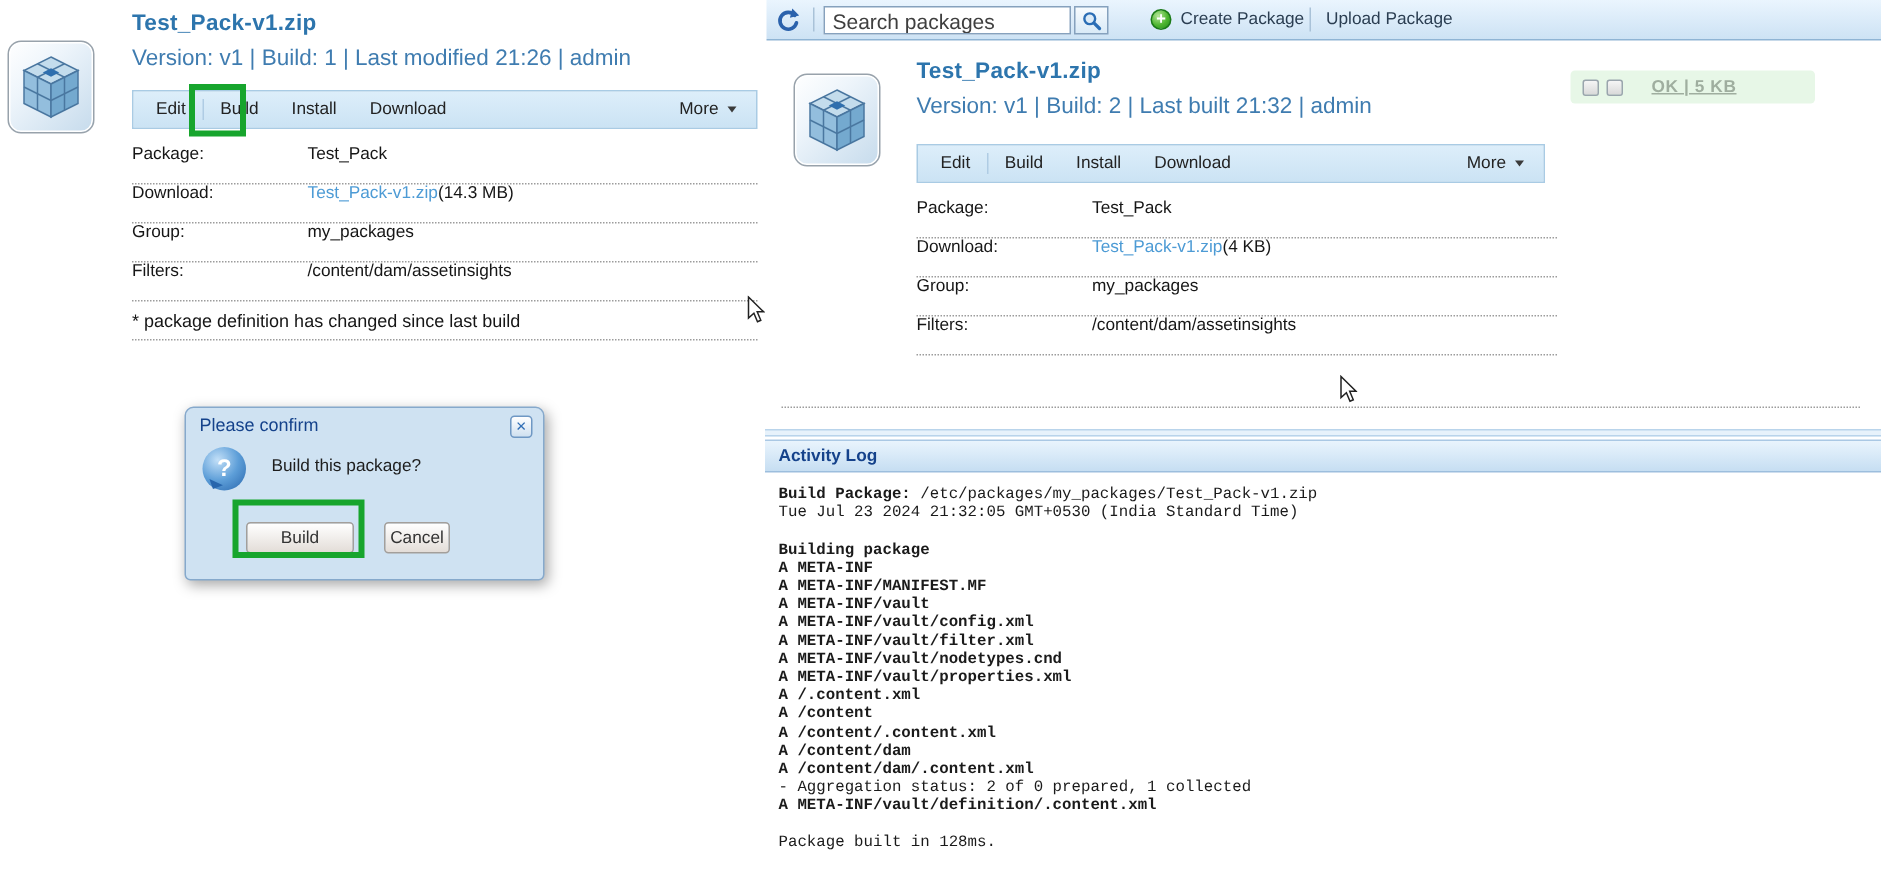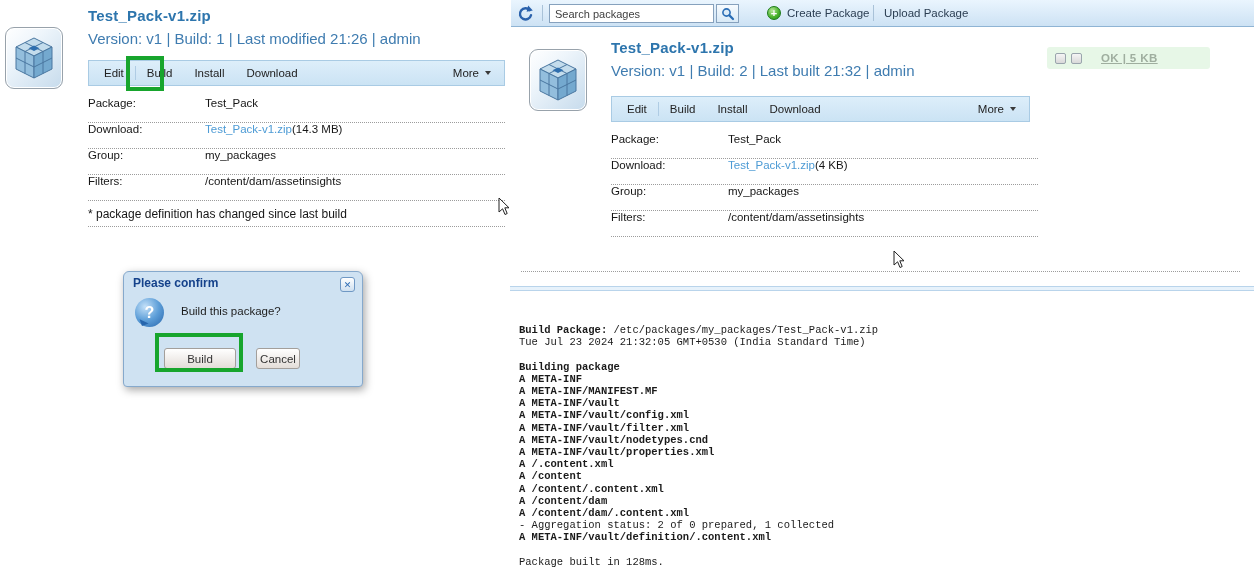--- a/index.html
+++ b/index.html
@@ -34,21 +34,21 @@
   .fields { font-size:11.5px; color:#161616; }
   .frow { display:flex; align-items:flex-start; height:26px; border-bottom:1px dotted #9c9c9c; }
   .flabel { width:117px; flex:0 0 117px; }
   .flink { color:var(--link-blue,#4d9bd5); cursor:pointer; }
   .note-row { display:flex; align-items:center; height:26px; border-bottom:1px dotted #9c9c9c; font-size:12px; color:#161616; }
 
   
   .top-bar { background:linear-gradient(#eaf5fe,#cde2f4); border-bottom:1px solid #8fb4d4; }
   .vsep { width:1px; height:16px; background:#a9c2d8; }
   .search-input { width:165px; height:19px; border:1px solid #86a1bd; background:#fff;
-    font-family:"Liberation Sans",sans-serif; font-size:11px; color:#333; padding:1px 5px; }
+    font-family:"Liberation Sans",sans-serif; font-size:14px; color:#333; padding:1px 5px; }
   .search-input::placeholder { color:#3f3f3f; opacity:1; }
   .mag-btn { width:23px; height:19px; border:1px solid #86a1bd; background:linear-gradient(#f7fbfe,#d9eaf7);
     display:flex; align-items:center; justify-content:center; cursor:pointer; }
   .top-label { font-size:11.5px; color:#2b3e52; cursor:pointer; white-space:nowrap; }
   .plus-icon { width:14px; height:14px; border-radius:50%;
     background:radial-gradient(circle at 35% 30%, #b6e69a, #4db52f 55%, #218c1d);
     border:1px solid #1a7a17; color:#fff; font-size:11px; font-weight:bold;
     display:flex; align-items:center; justify-content:center; line-height:1; }
 
   
@@ -63,21 +63,21 @@
     border-top:1px solid #aac8e4; border-bottom:1px solid #9dbedd;
     display:flex; align-items:center; padding-left:9px;
     font-size:11.5px; font-weight:bold; color:var(--header-blue,#15428b); }
   .log { font-family:"Liberation Mono","DejaVu Sans Mono",monospace; font-size:10.5px;
     line-height:12.2px; color:#1a1a1a; white-space:pre; }
   .log b { font-weight:bold; }
 
   
   .dialog { width:240px; height:116px; background:#cfe2f2; border:1px solid #86a9cc;
     border-radius:6px 6px 4px 4px; box-shadow:2px 3px 9px rgba(0,0,0,.35); z-index:5; }
-  .dlg-title { position:absolute; left:9px; top:4px; font-size:12px; font-weight:bold; color:var(--header-blue,#15428b); }
+  .dlg-title { position:absolute; left:9px; top:4px; font-size:12px; font-weight:normal; color:var(--header-blue,#15428b); }
   .dlg-close { position:absolute; right:7px; top:5px; width:15px; height:15px; border:1px solid #6f98c4;
     border-radius:3px; background:linear-gradient(#ffffff,#cfe0f0); color:#2f6db5;
     font-size:9px; font-weight:bold; display:flex; align-items:center; justify-content:center; cursor:pointer; }
   .dlg-qicon { position:absolute; left:11px; top:26px; width:29px; height:29px; border-radius:50%;
     background:radial-gradient(circle at 35% 30%, #c3e0f8, #5d9ed8 50%, #2765ac);
     color:#fff; font-size:16px; font-weight:bold; display:flex; align-items:center; justify-content:center; }
   .dlg-qicon::after { content:""; position:absolute; left:2px; bottom:-4px;
     border:5px solid transparent; border-top-color:#2765ac; transform:rotate(25deg); }
   .dlg-msg { position:absolute; left:57px; top:33px; font-size:11.5px; color:#1d1d1d; }
   .dlg-btn { position:absolute; top:76px; height:21px; border:1px solid #a39f9b; border-radius:3px;
@@ -227,15 +227,18 @@
       </div>
     </div>
 
   <div class="abs" style="left:521px; top:258px; width:719px; height:14px; border-bottom:1px dotted #9c9c9c;"></div>
 
   <svg class="abs" style="left:893px; top:250px;" width="12" height="19" viewBox="0 0 12 19">
     <polygon points="1,1 1,15 4.6,11.8 7,17.5 9.2,16.5 6.8,10.8 11,10.8" fill="#fff" stroke="#222" stroke-width="1"></polygon>
   </svg>
 
   <div class="abs divider-band" style="left:510px; top:286px; width:744px;"></div>
+  <div class="abs activity-header" style="left:510px; top:293px; width:744px;">
+    <span>Activity Log</span>
+  </div>
   <div class="abs log" style="left:519px; top:324px;"><div class="log-line"><b>Build Package:</b> /etc/packages/my_packages/Test_Pack-v1.zip</div><div class="log-line">Tue Jul 23 2024 21:32:05 GMT+0530 (India Standard Time)</div><div class="log-line">&nbsp;</div><div class="log-line"><b>Building package</b></div><div class="log-line"><b>A META-INF</b></div><div class="log-line"><b>A META-INF/MANIFEST.MF</b></div><div class="log-line"><b>A META-INF/vault</b></div><div class="log-line"><b>A META-INF/vault/config.xml</b></div><div class="log-line"><b>A META-INF/vault/filter.xml</b></div><div class="log-line"><b>A META-INF/vault/nodetypes.cnd</b></div><div class="log-line"><b>A META-INF/vault/properties.xml</b></div><div class="log-line"><b>A /.content.xml</b></div><div class="log-line"><b>A /content</b></div><div class="log-line"><b>A /content/.content.xml</b></div><div class="log-line"><b>A /content/dam</b></div><div class="log-line"><b>A /content/dam/.content.xml</b></div><div class="log-line">- Aggregation status: 2 of 0 prepared, 1 collected</div><div class="log-line"><b>A META-INF/vault/definition/.content.xml</b></div><div class="log-line">&nbsp;</div><div class="log-line">Package built in 128ms.</div></div>
 
 </div>
 
 </body></html>

